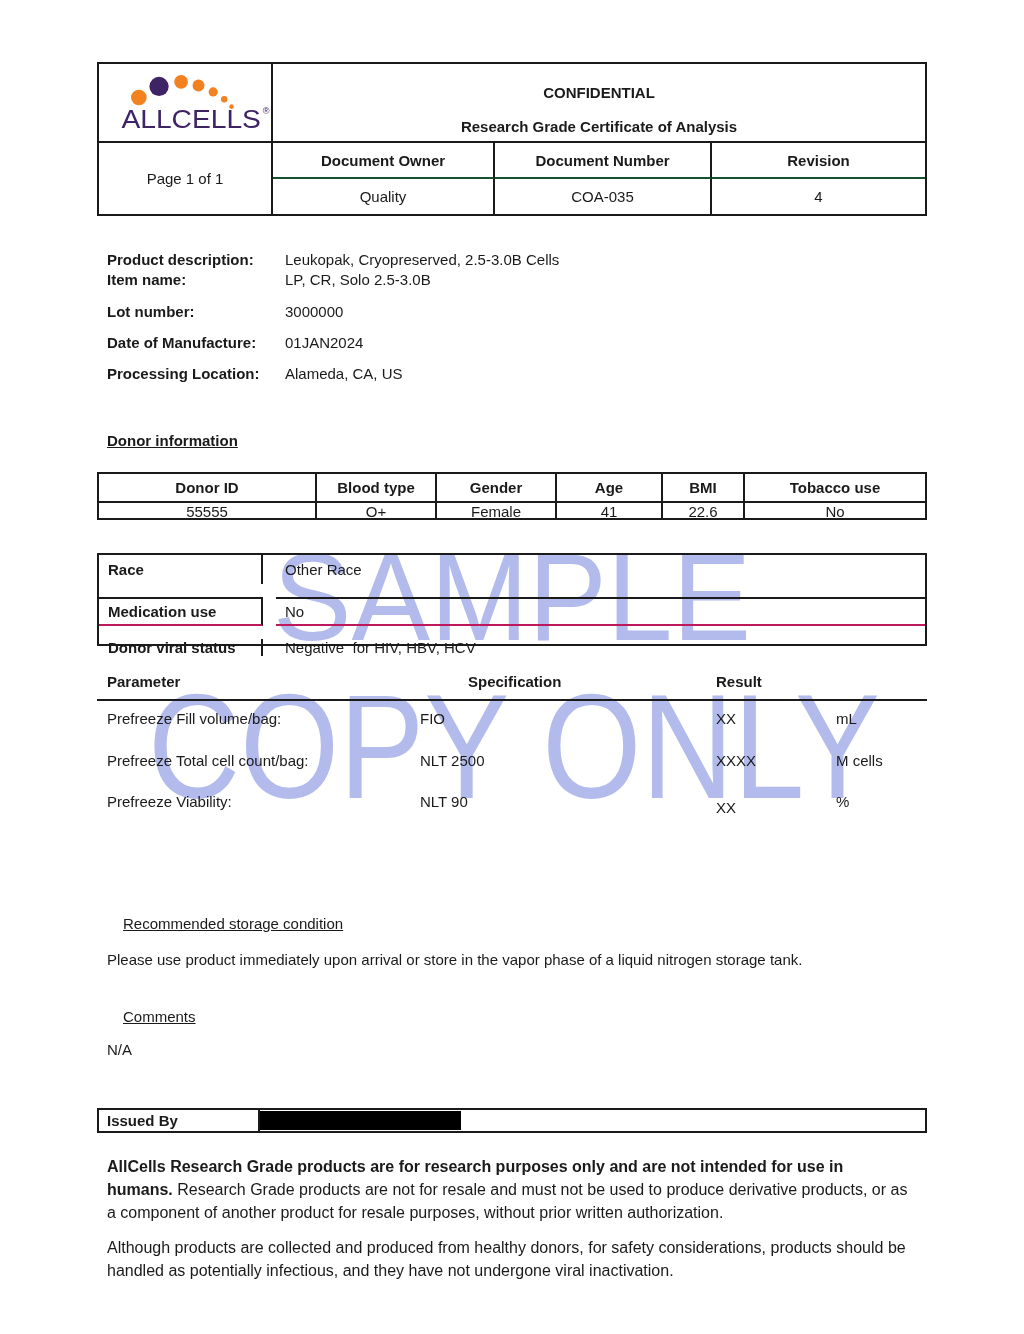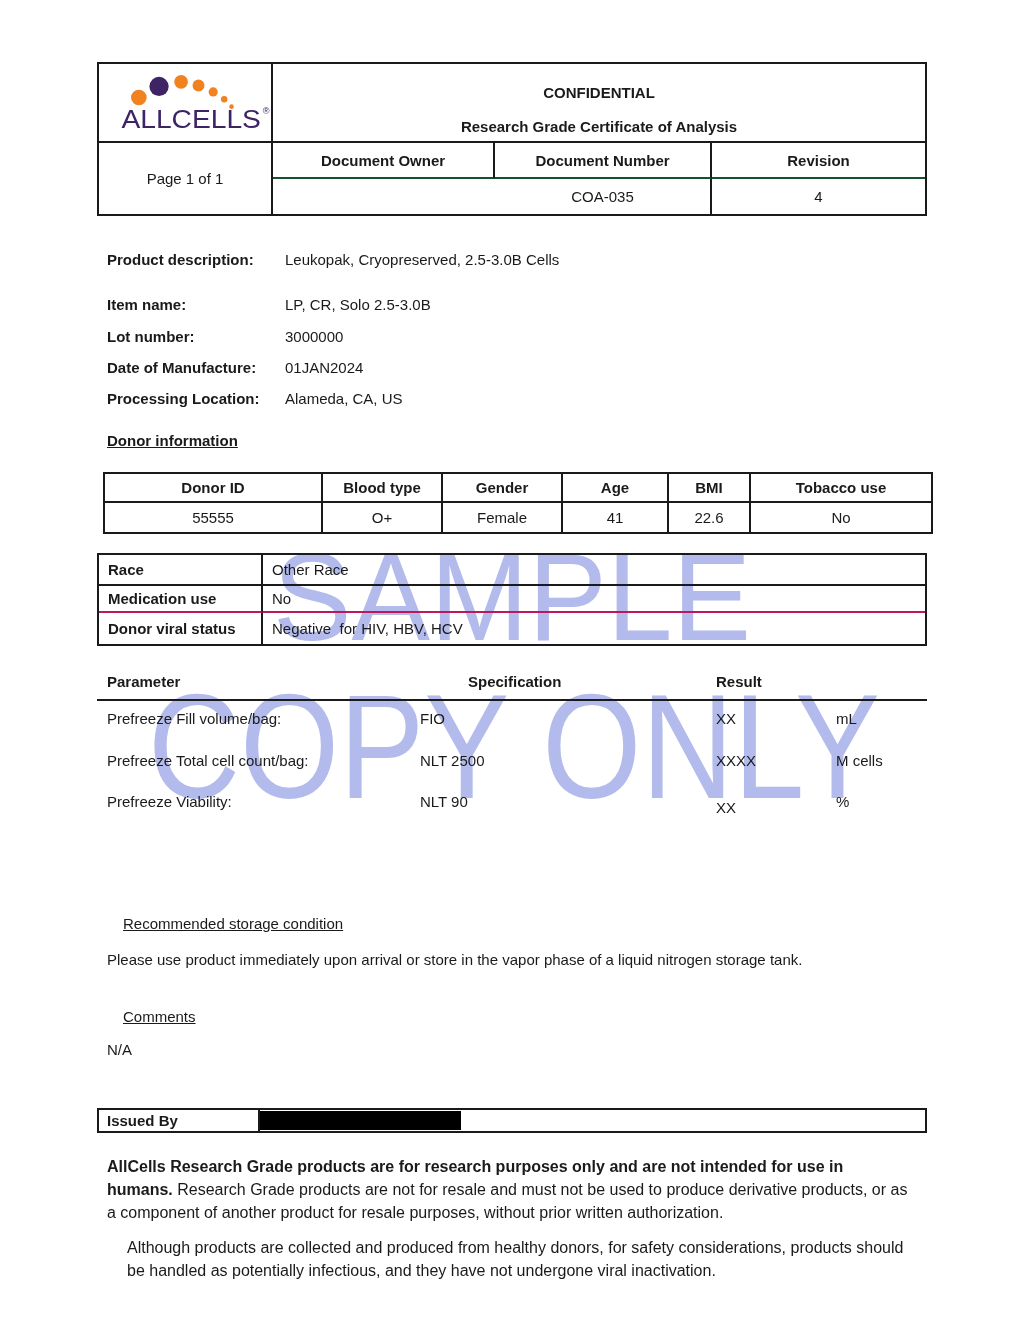--- a/index.html
+++ b/index.html
@@ -39,43 +39,43 @@
   .cell-page   { grid-column:1; grid-row:2 / 4; border-right:2px solid #1a1a1a; }
   .cell-h      { border-bottom:2px solid #14532d; font-weight:bold; }
   .cell-h.c2, .cell-v.c2 { grid-column:2; border-right:2px solid #1a1a1a; }
   .cell-h.c3, .cell-v.c3 { grid-column:3; border-right:2px solid #1a1a1a; }
   .cell-h.c4, .cell-v.c4 { grid-column:4; }
   .cell-h { grid-row:2; } .cell-v { grid-row:3; }
   
   .product-info { left:107px; top:250px; width:820px; }
   .pi-row { display:flex; line-height:20px; }
   .pi-row .lab { width:178px; font-weight:bold; flex:none; }
-  .pi-row.g1 { margin-bottom:25px; }
+  .pi-row.g1 { }
   .pi-row.g2 { margin-bottom:12px; }
   .pi-row.g3 { margin-bottom:11px; }
   
   .donor-heading { left:107px; top:432px; font-weight:bold; text-decoration:underline; }
   .donor-table {
-    left:97px; top:472px; width:830px; height:62px;
+    left:97px; top:472px; width:830px; height:48px;
     display:grid;
     grid-template-columns:218px 120px 120px 106px 82px 1fr;
     grid-template-rows:29px 1fr;
     border:2px solid #1a1a1a;
-    margin-left:6px;
   }
   .donor-table > div { display:flex; align-items:center; justify-content:center; border-right:2px solid #1a1a1a; }
   .donor-table > div:nth-child(6n) { border-right:none; }
   .donor-table > .dh { border-bottom:2px solid #1a1a1a; font-weight:bold; }
   
   .race-table {
     left:97px; top:553px; width:830px; height:93px;
     display:grid;
     grid-template-columns:164px 1fr;
     grid-template-rows:29px 29px 1fr;
     border:2px solid #1a1a1a;
+    gap:13px;
   }
   .race-table > div { display:flex; align-items:center; padding-left:9px; white-space:pre-wrap; }
   .race-table > .rl { font-weight:bold; border-right:2px solid #1a1a1a; }
   .race-table > .rl.mid, .race-table > .rv.mid { border-top:2px solid #1a1a1a; border-bottom:2px solid #be185d; }
   
   .param-section { left:97px; top:670px; width:830px; height:150px; }
   .param-section span { position:absolute; line-height:20px; white-space:nowrap; }
   .ph { font-weight:bold; top:2px; }
   .ph.x1 { left:10px; } .ph.x2 { left:323px;margin-left:48px; } .ph.x3 { left:619px; }
   .p-line { position:absolute; left:0; top:29px; width:830px; height:2px; background:#1a1a1a; }
@@ -91,21 +91,21 @@
   .issued-table {
     left:97px; top:1108px; width:830px; height:25px;
     display:flex; border:2px solid #1a1a1a;
   }
   .issued-table .il { width:161px; flex:none; border-right:2px solid #1a1a1a;
                       font-weight:bold; display:flex; align-items:center; padding-left:8px; }
   .issued-table .iv { flex:1; position:relative; }
   .redaction { position:absolute; left:0; top:1px; width:201px; height:19px; background:#000; }
   
   .footer { left:107px; top:1155px; width:802px; font-size:16px; line-height:23px; }
-  .footer p + p { margin-top:12px;margin-left:20px; }
+  .footer p + p { margin-top:12px; }
 </style>
 </head>
 <body>
 
 <div class="page">
 
   <svg class="wm" id="wm-sample" width="500" height="120">
     <text x="5" y="102" font-size="125" fill="#a5b0e8" opacity="0.85" textLength="478" lengthAdjust="spacingAndGlyphs">SAMPLE</text>
   </svg>
   <svg class="wm" id="wm-copy" width="760" height="130">
@@ -129,20 +129,21 @@
         </svg>
       </div>
       <div class="cell-conf">
         <div class="bold">CONFIDENTIAL</div>
         <div class="bold">Research Grade Certificate of Analysis</div>
       </div>
       <div class="cell-page">Page 1 of 1</div>
       <div class="cell-h c2">Document Owner</div>
       <div class="cell-h c3">Document Number</div>
       <div class="cell-h c4">Revision</div>
+      <div class="cell-v c2">Quality</div>
       <div class="cell-v c3">COA-035</div>
       <div class="cell-v c4">4</div>
     </div>
 
     <div class="abs product-info">
       <div class="pi-row g1">
         <span class="lab">Product description:</span>
         <span>Leukopak, Cryopreserved, 2.5-3.0B Cells</span>
       </div>
       <div class="pi-row g2">

